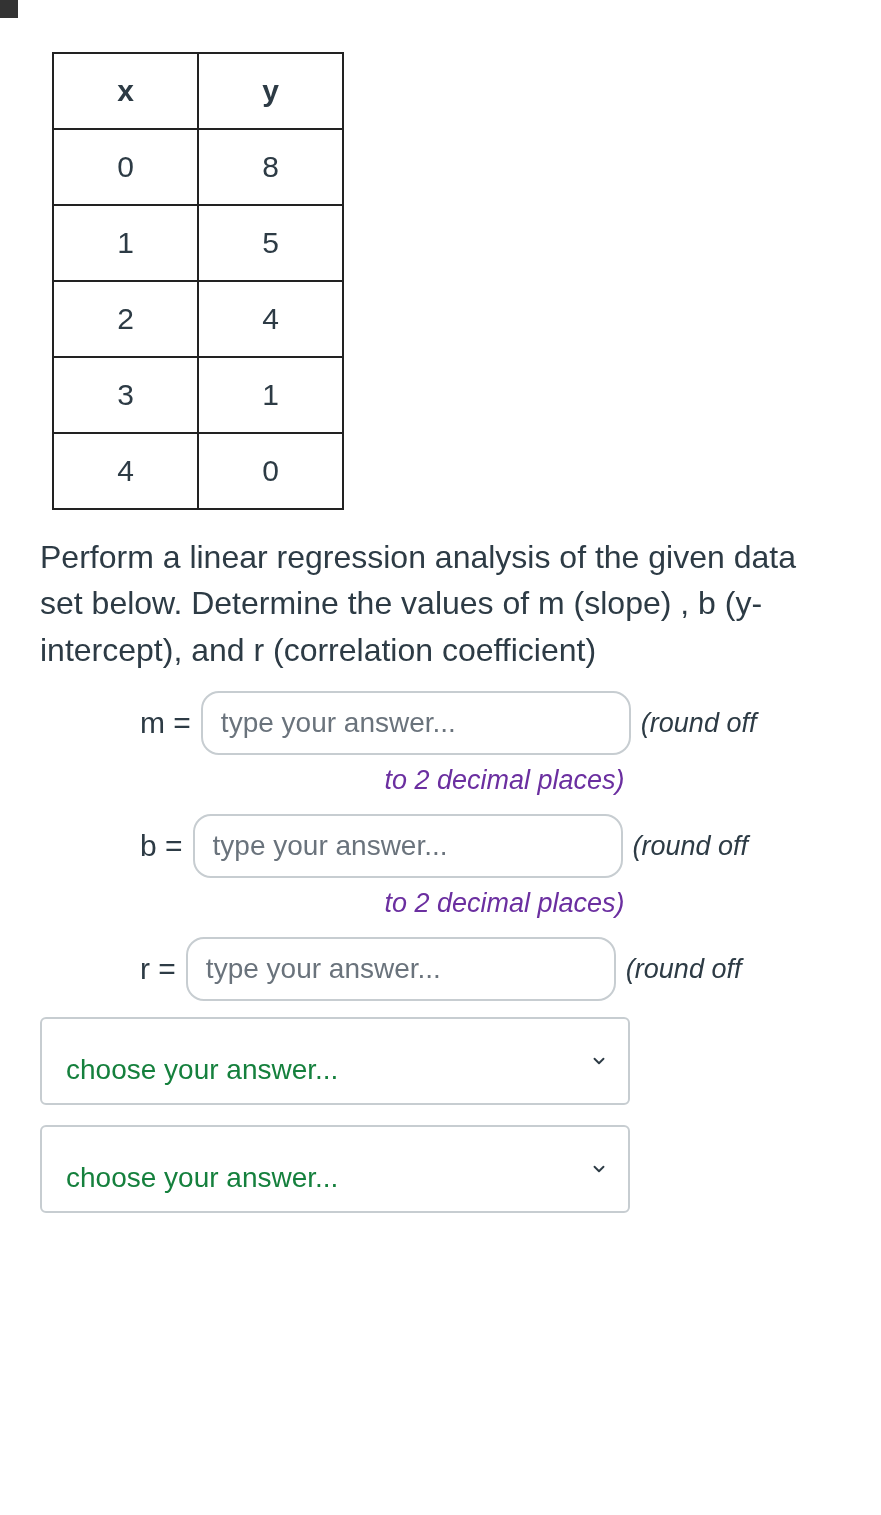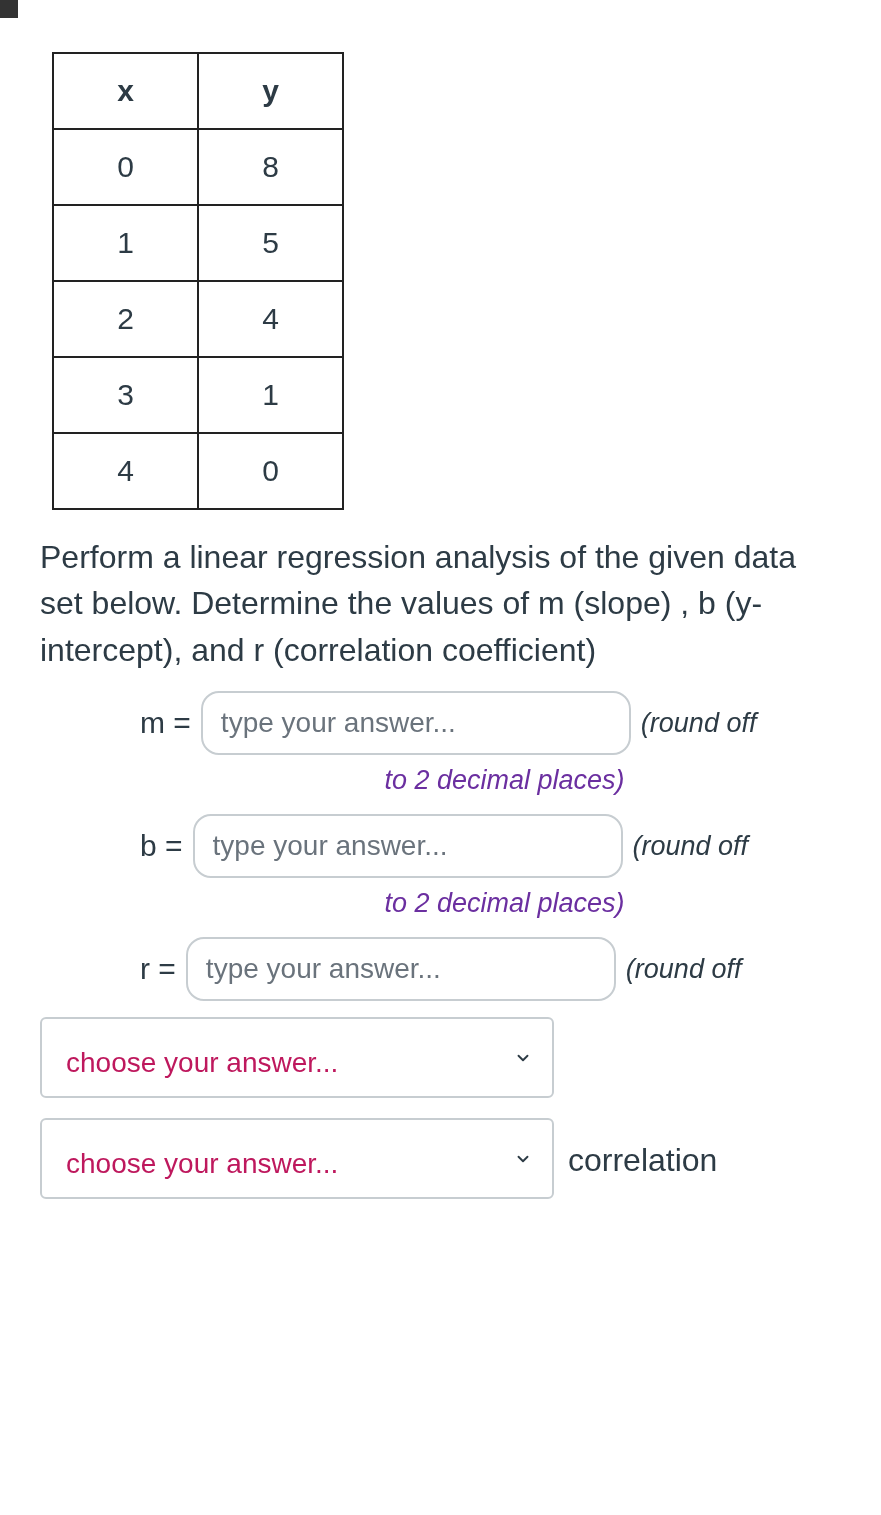--- a/index.html
+++ b/index.html
@@ -87,25 +87,25 @@
   }
   .select-wrap {
     position: relative;
     display: inline-flex;
     align-items: center;
     margin: 8px 0 12px 0;
   }
   select.choice {
     font-size: 28px;
     font-family: inherit;
-    color: #be185d;
+    color: #15803d;
     border: 2px solid #c7cdd1;
     border-radius: 6px;
-    padding: 28px 60px 18px 24px;
-    width: 514px;
+    padding: 35px 60px 18px 24px;
+    width: 590px;
     background: #fff;
     appearance: none;
     -webkit-appearance: none;
     outline: none;
   }
   .chev {
     position: absolute;
     right: 22px;
     pointer-events: none;
     width: 18px;
@@ -201,16 +201,15 @@
     <div class="select-wrap">
       <select class="choice">
         <option>choose your answer...</option>
       </select>
       <span class="chev">
         <svg viewBox="0 0 24 24" fill="none" stroke="#2d3b45" stroke-width="2.5" stroke-linecap="round" stroke-linejoin="round">
             <polyline points="6 9 12 15 18 9"></polyline>
           </svg>
       </span>
     </div>
-    <span class="corr-label">correlation</span>
   </div>
 
 </div>
 
 </body></html>

